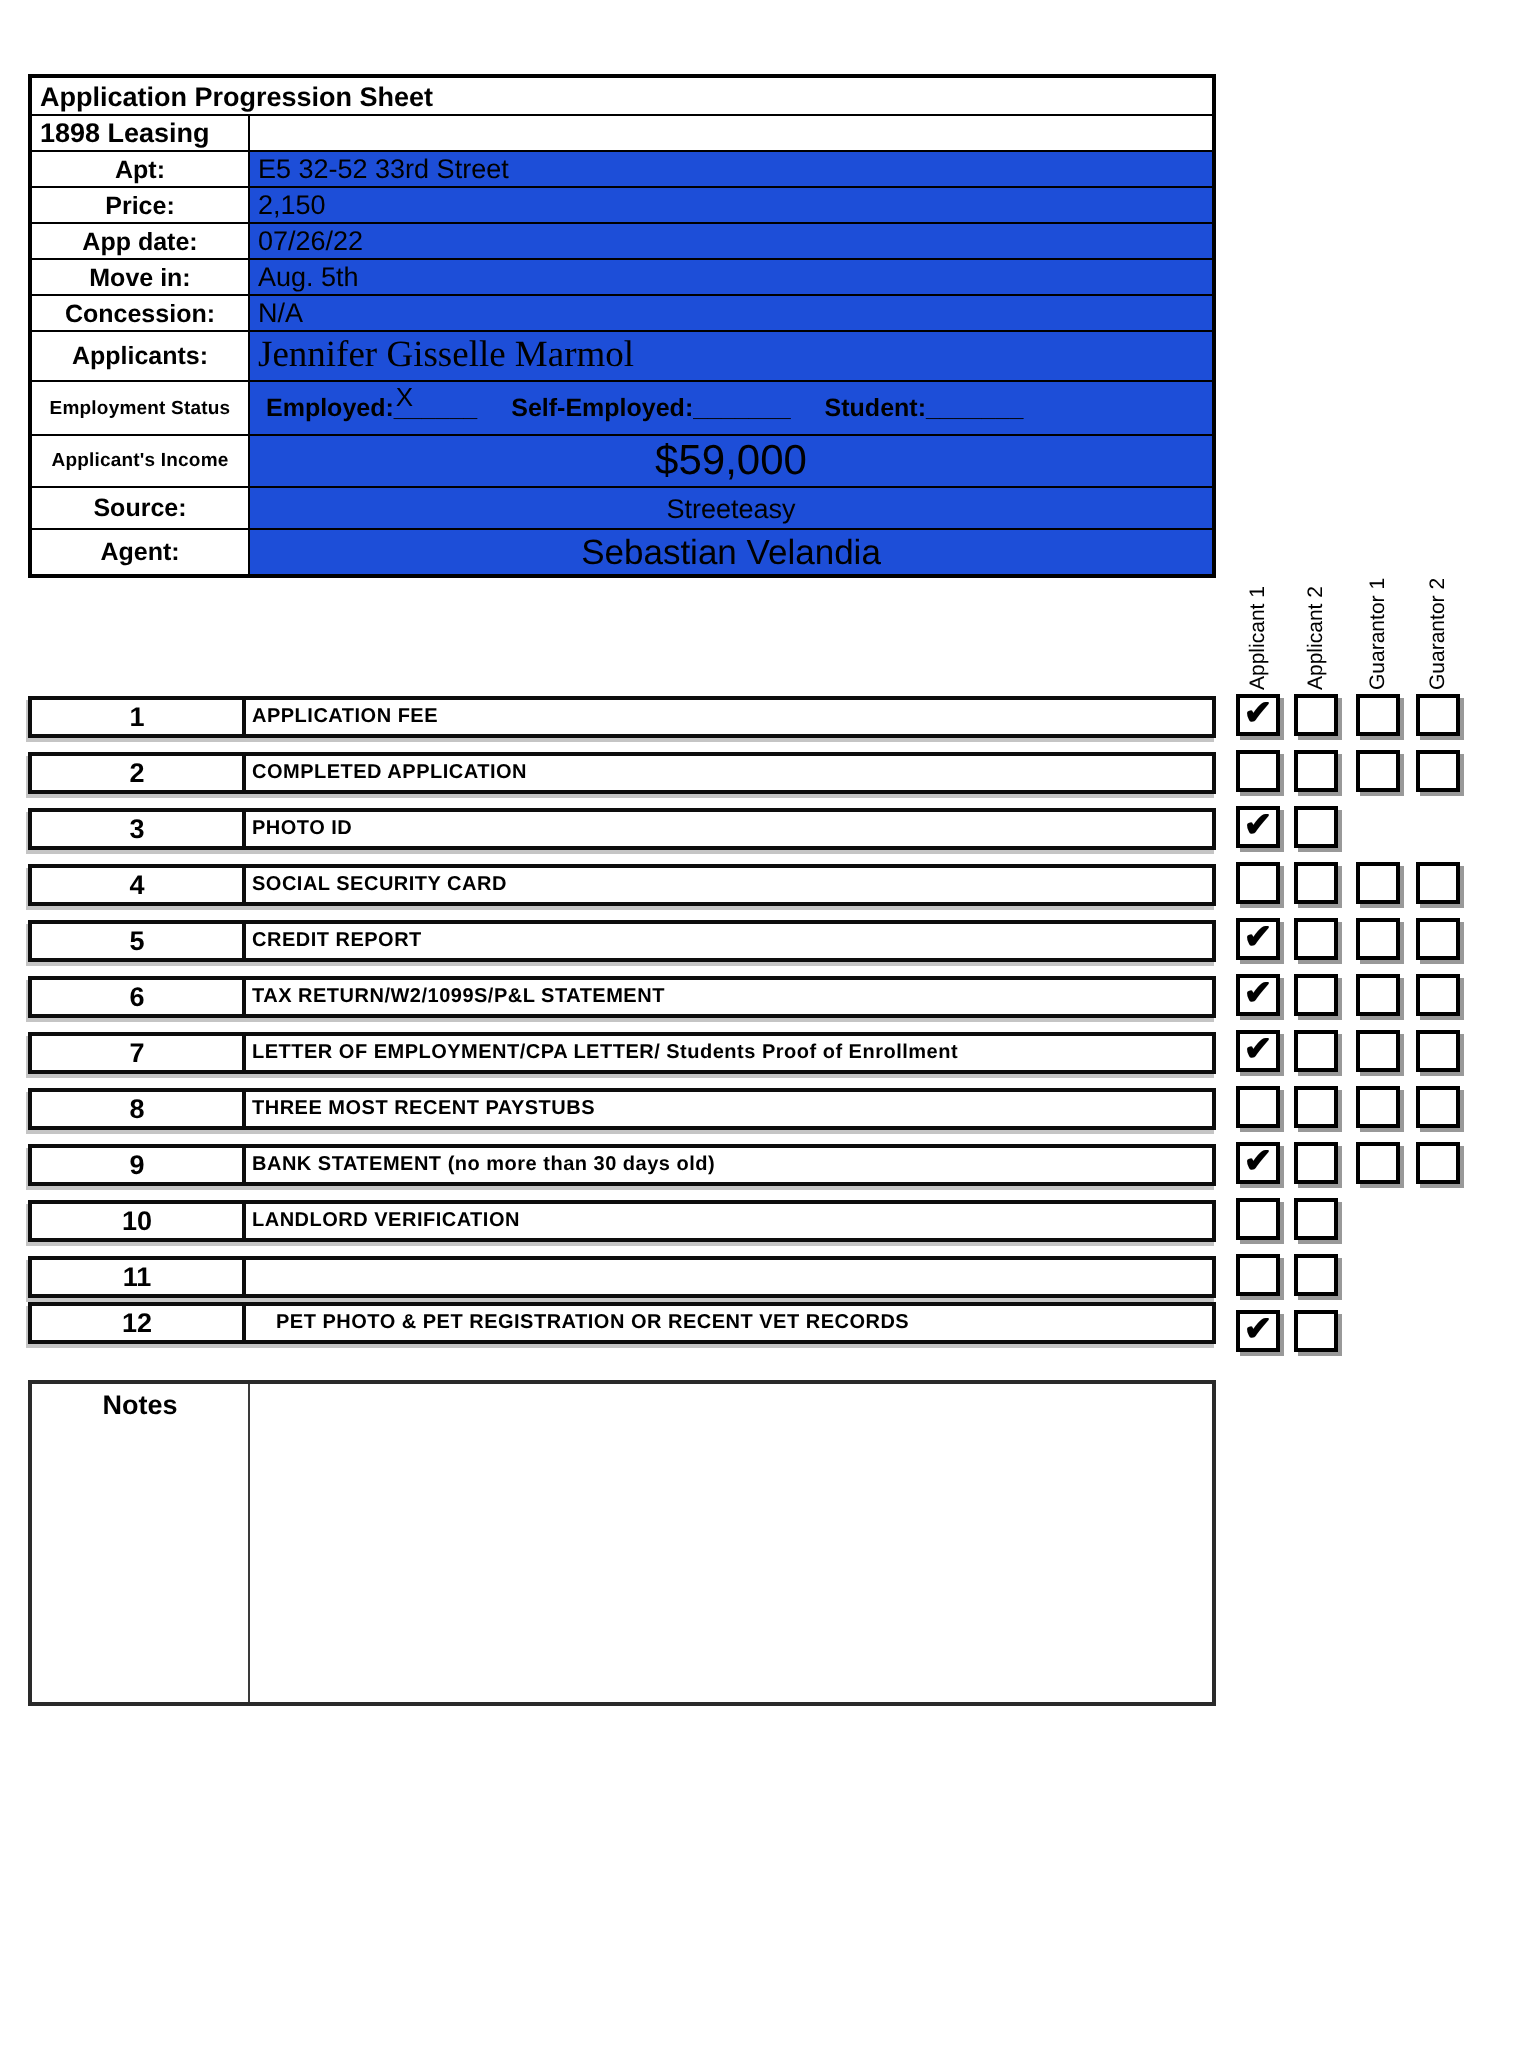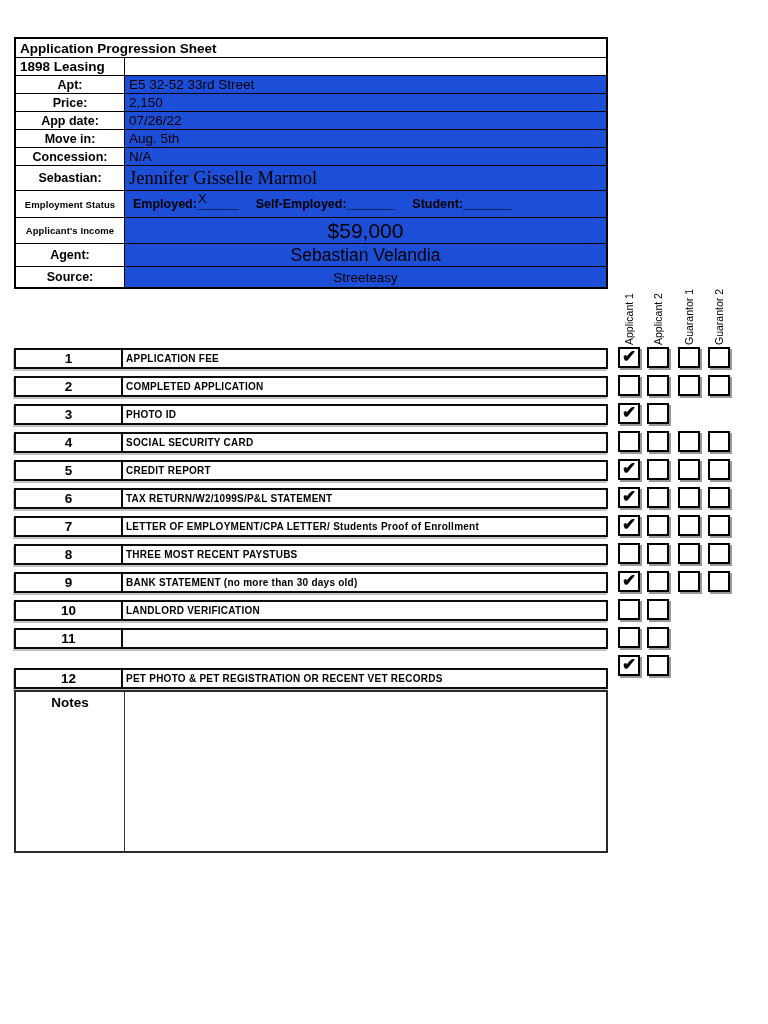--- a/index.html
+++ b/index.html
@@ -83,21 +83,21 @@
           <div class="h-value yellow">07/26/22</div>
         </div><div class="h-row h18">
           <div class="h-label">Move in:</div>
           <div class="h-value yellow">Aug. 5th</div>
         </div><div class="h-row h18">
           <div class="h-label">Concession:</div>
           <div class="h-value yellow">N/A</div>
         </div></div>
 
     <div class="h-row h25">
-      <div class="h-label">Sebastian:</div>
+      <div class="h-label">Applicants:</div>
       <div class="h-value yellow applicants-value">Jennifer Gisselle Marmol</div>
     </div>
 
     <div class="h-row h27">
       <div class="h-label tiny">Employment Status</div>
       <div class="h-value yellow employment-value">
         <span>Employed:</span>
           <span class="x-mark">X</span>
           <span>______</span>
         <span class="grp">Self-Employed:</span>
@@ -105,28 +105,28 @@
         <span class="grp">Student:</span>
           <span>_______</span>
       </div>
     </div>
 
     <div class="h-row h26">
       <div class="h-label tiny">Applicant's Income</div>
       <div class="h-value yellow center income-value">$59,000</div>
     </div>
 
+    <div class="h-row h21">
+      <div class="h-label">Source:</div>
+      <div class="h-value yellow center source-value">Streeteasy</div>
+    </div>
+
     <div class="h-row h23">
       <div class="h-label">Agent:</div>
       <div class="h-value yellow center agent-value">Sebastian Velandia</div>
-    </div>
-
-    <div class="h-row h21">
-      <div class="h-label">Source:</div>
-      <div class="h-value yellow center source-value">Streeteasy</div>
     </div>
   </div>
 
   <div id="col-headers">
       <div class="col-label" style="left: 618px;">
         <span>Applicant 1</span>
       </div>
       <div class="col-label" style="left: 647px;">
         <span>Applicant 2</span>
       </div>
@@ -225,21 +225,21 @@
         <div class="chk-num">10</div>
         <div class="chk-desc">LANDLORD VERIFICATION</div>
       </div>
       <div class="cb" style="left: 618px; top: 599px;"></div>
       <div class="cb" style="left: 647px; top: 599px;"></div>
       <div class="chk-row" style="top: 628px;">
         <div class="chk-num">11</div>
       </div>
       <div class="cb" style="left: 618px; top: 627px;"></div>
       <div class="cb" style="left: 647px; top: 627px;"></div>
-      <div class="chk-row" style="top: 668px;">
+      <div class="chk-row" style="top: 651px; gap: 12px;">
         <div class="chk-num">12</div>
         <div class="chk-desc">PET PHOTO &amp; PET REGISTRATION OR RECENT VET RECORDS</div>
       </div>
       <div class="cb" style="left: 618px; top: 655px;">
         <span class="mark">✔</span>
       </div>
       <div class="cb" style="left: 647px; top: 655px;"></div>
     </div>
 
   <div id="notes-box">

